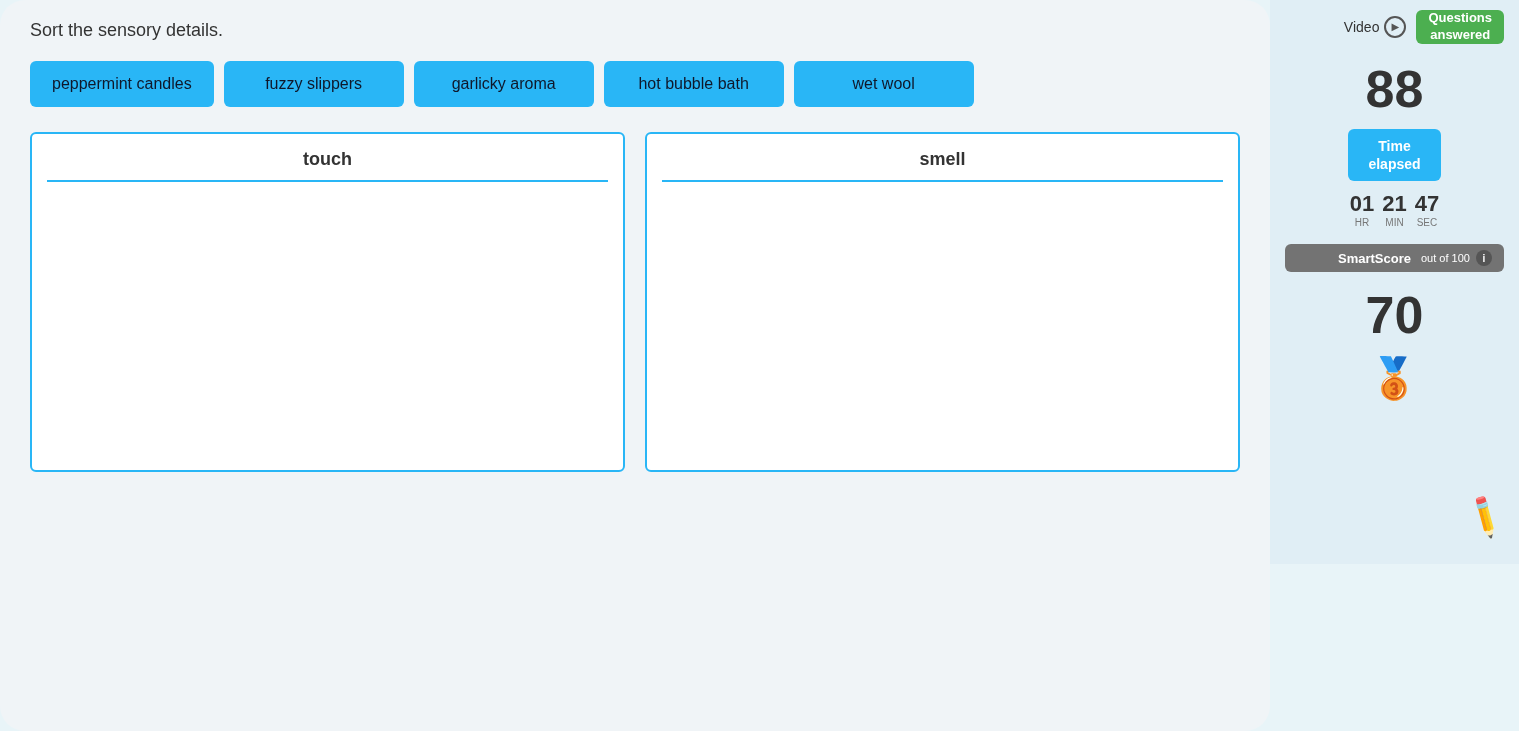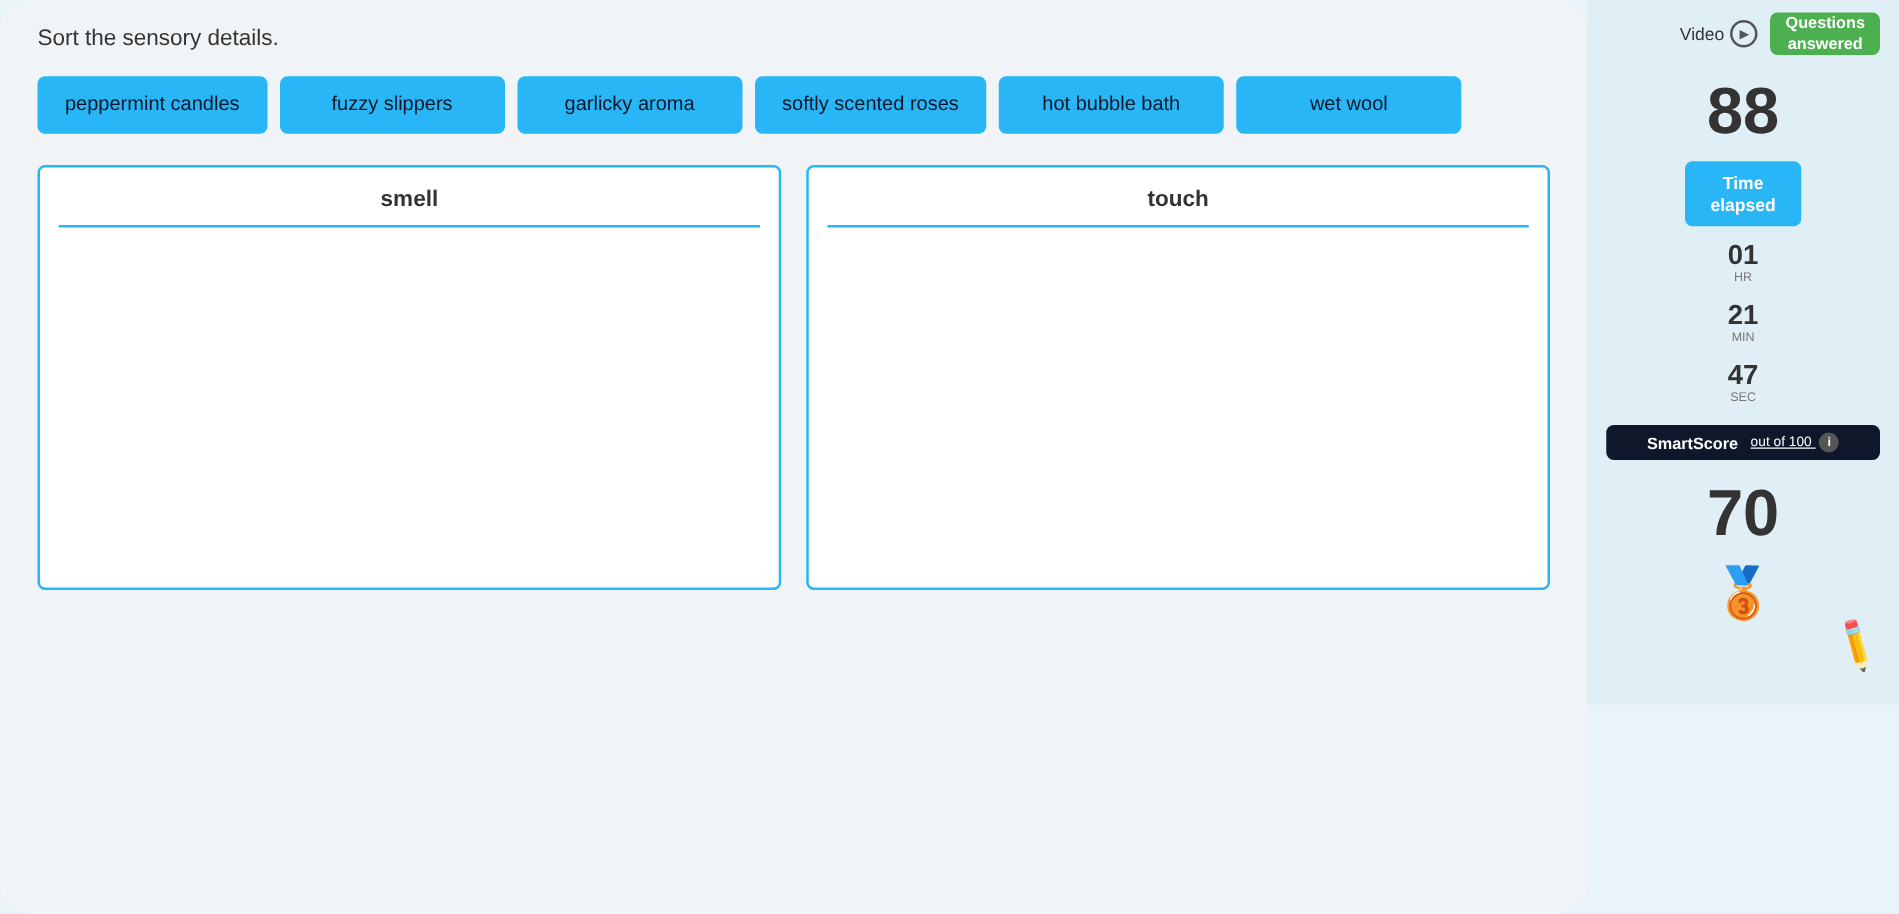--- a/index.html
+++ b/index.html
@@ -100,21 +100,20 @@
       text-align: center;
       line-height: 1.3;
       margin: 5px 0;
     }
 
     .time-display {
       display: flex;
       gap: 8px;
       align-items: flex-start;
       margin: 5px 0;
-      flex-direction: column;
     }
 
     .time-value {
       font-size: 22px;
       font-weight: bold;
       color: #333;
     }
 
     .time-label {
       font-size: 10px;
@@ -122,33 +121,33 @@
       margin-bottom: 3px;
     }
 
     .time-unit {
       display: flex;
       flex-direction: column;
       align-items: center;
     }
 
     .smart-score-badge {
-      background: #0f172a;
+      background: #737373;
       color: white;
       border-radius: 6px;
       padding: 6px 12px;
       font-size: 13px;
       font-weight: bold;
       text-align: center;
       cursor: pointer;
       margin: 8px 0;
       width: 100%;
       display: flex;
       align-items: center;
-      justify-content: center;
+      justify-content: flex-end;
       gap: 5px;
     }
 
     .smart-score-number {
       font-size: 52px;
       font-weight: bold;
       color: #333;
       margin: 5px 0;
     }
 
@@ -235,31 +234,30 @@
 </head>
 <body>
 
 <div class="main-content">
   <p class="instruction">Sort the sensory details.</p>
 
   <div class="draggable-items">
     <button class="drag-item">peppermint candles</button>
     <button class="drag-item">fuzzy slippers</button>
     <button class="drag-item">garlicky aroma</button>
-    <button class="drag-item">softly scented roses</button>
     <button class="drag-item">hot bubble bath</button>
     <button class="drag-item">wet wool</button>
   </div>
 
   <div class="drop-zones">
     <div class="drop-zone">
+      <div class="drop-zone-header">touch</div>
+    </div>
+    <div class="drop-zone">
       <div class="drop-zone-header">smell</div>
-    </div>
-    <div class="drop-zone">
-      <div class="drop-zone-header">touch</div>
     </div>
   </div>
 </div>
 
 <div class="sidebar">
   <div class="sidebar-top">
     <button class="video-btn">
       <span>Video</span>
       <span class="play-circle">▶</span>
     </button>
@@ -287,21 +285,21 @@
     </div>
     <div class="time-unit">
       <span class="time-value">47</span>
       <span class="time-label">SEC</span>
     </div>
   </div>
 
   <div class="smart-score-badge">
     <span>SmartScore</span>
     <br>
-    <span style="font-size:11px; font-weight:normal;text-decoration:underline;">
+    <span style="font-size:11px; font-weight:normal;">
       <span>out of 100</span>
       <span class="info-circle">i</span>
     </span>
   </div>
 
   <div class="smart-score-number">70</div>
 
   <div class="medal-icon">🥉</div>
 
   <div class="pencil-icon">✏️</div>

